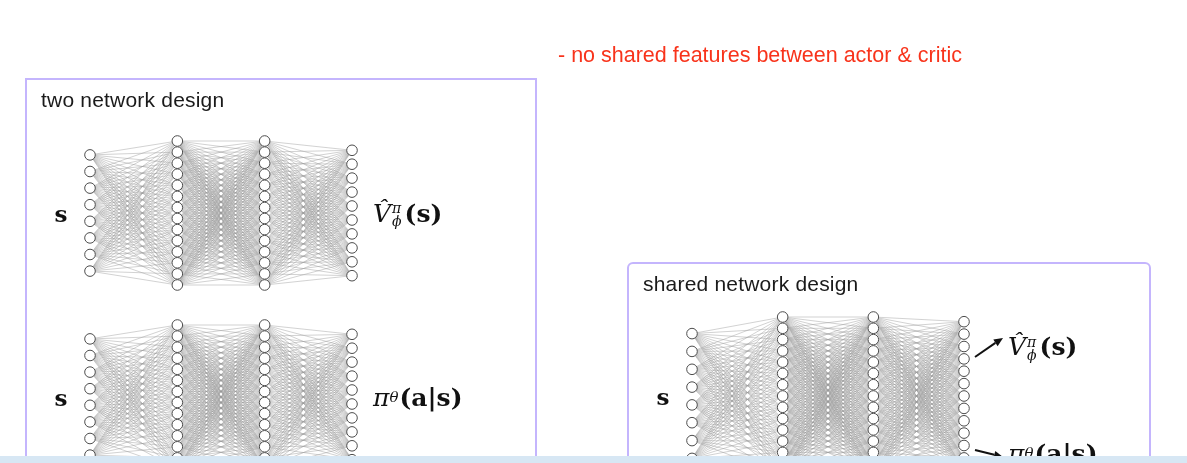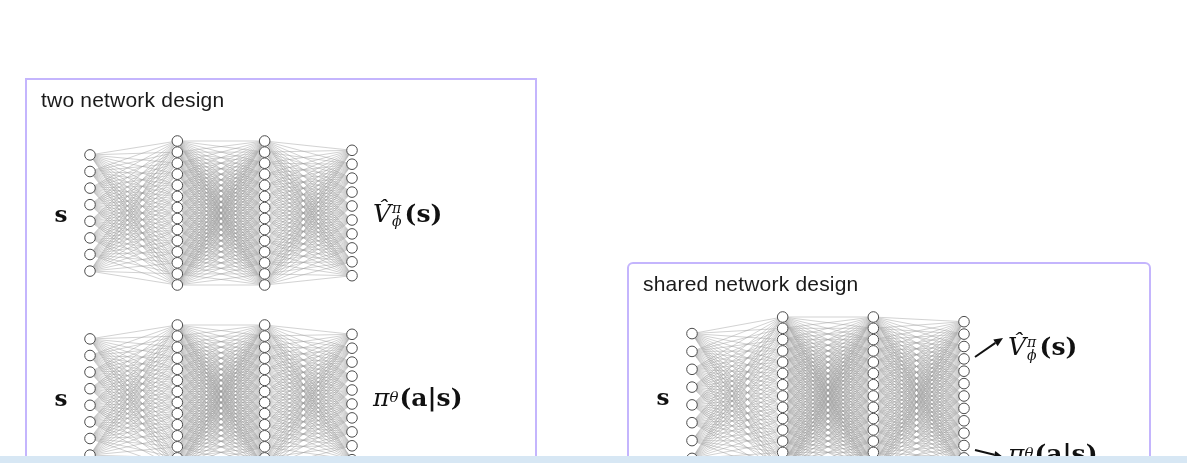--- a/index.html
+++ b/index.html
@@ -1073,20 +1073,21 @@
         </svg>
       <span class="mlabel out-label">
         <span class="mbase">π</span>
           <sub class="msub-inline">θ</sub>
           <span class="marg">(a|s)</span>
       </span>
     </div>
   </div>
 
   <div class="notes">
+    <div style="color: rgb(248, 51, 27);">- no shared features between actor &amp; critic</div>
   </div>
 
   <div class="panel" id="right-panel">
     <div class="panel-title">shared network design</div>
 
     <div class="net-row" id="shared-row">
       <span class="in-label">s</span>
       <svg class="net-svg" width="286" height="172" viewBox="0 0 286 172">
           <g stroke="#9a9a9a" stroke-width="0.45">
             <line x1="7" y1="23.6" x2="97.66666666666667" y2="7.0"></line>

